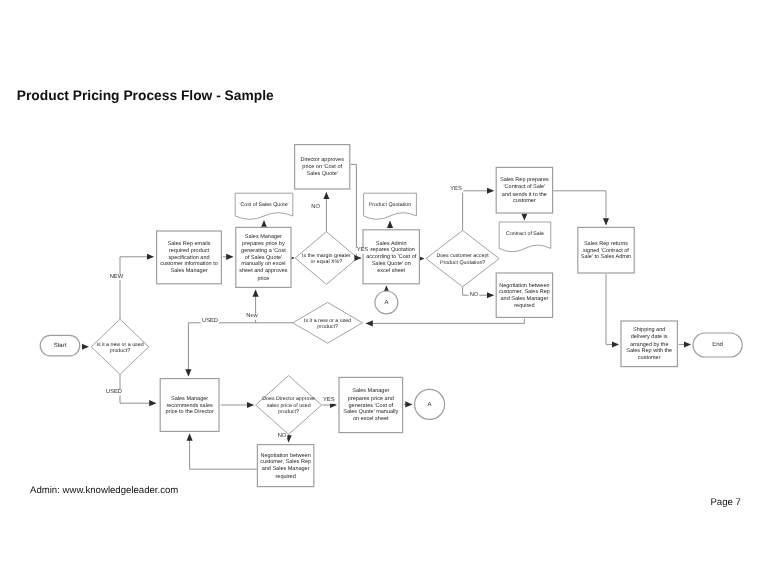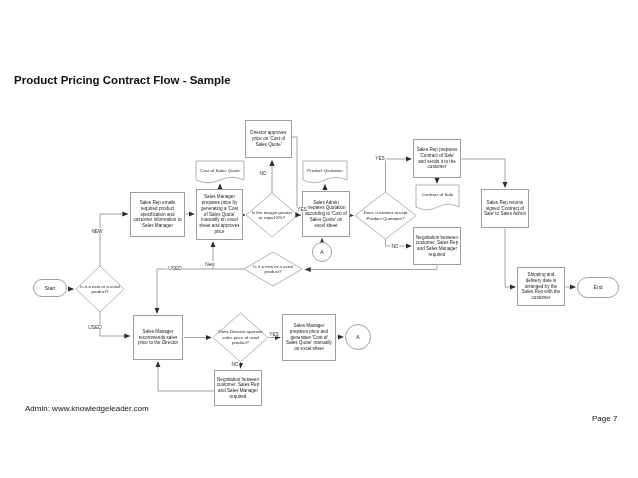--- a/index.html
+++ b/index.html
@@ -16,21 +16,21 @@
   .lbl{position:absolute;transform:translate(-50%,-50%);background:#fff;font-size:4.8px;color:#333;
        padding:0 1px;white-space:nowrap;z-index:3;}
   .source{position:absolute;left:25px;top:404px;font-size:8px;color:#111;}
   .pagenum{position:absolute;left:592px;top:414px;font-size:8px;color:#111;}
 </style>
 </head>
 <body>
 
 <div class="page">
 
-  <div class="title">Product Pricing Contract Flow - Sample</div>
+  <div class="title">Product Pricing Process Flow - Sample</div>
 
   <svg class="layer" width="638" height="478" viewBox="0 0 638 478">
     <defs>
       <marker id="arw" markerWidth="7" markerHeight="7" refX="5.5" refY="3" orient="auto" markerUnits="userSpaceOnUse">
         <path d="M0,0.4 L6,3 L0,5.6 Z" fill="#2b2b2b"></path>
       </marker>
     </defs>
 
     <g stroke="#9e9e9e" fill="#ffffff" stroke-width="0.8">
       <polygon points="100,266 124,289 100,312 76,289"></polygon>

